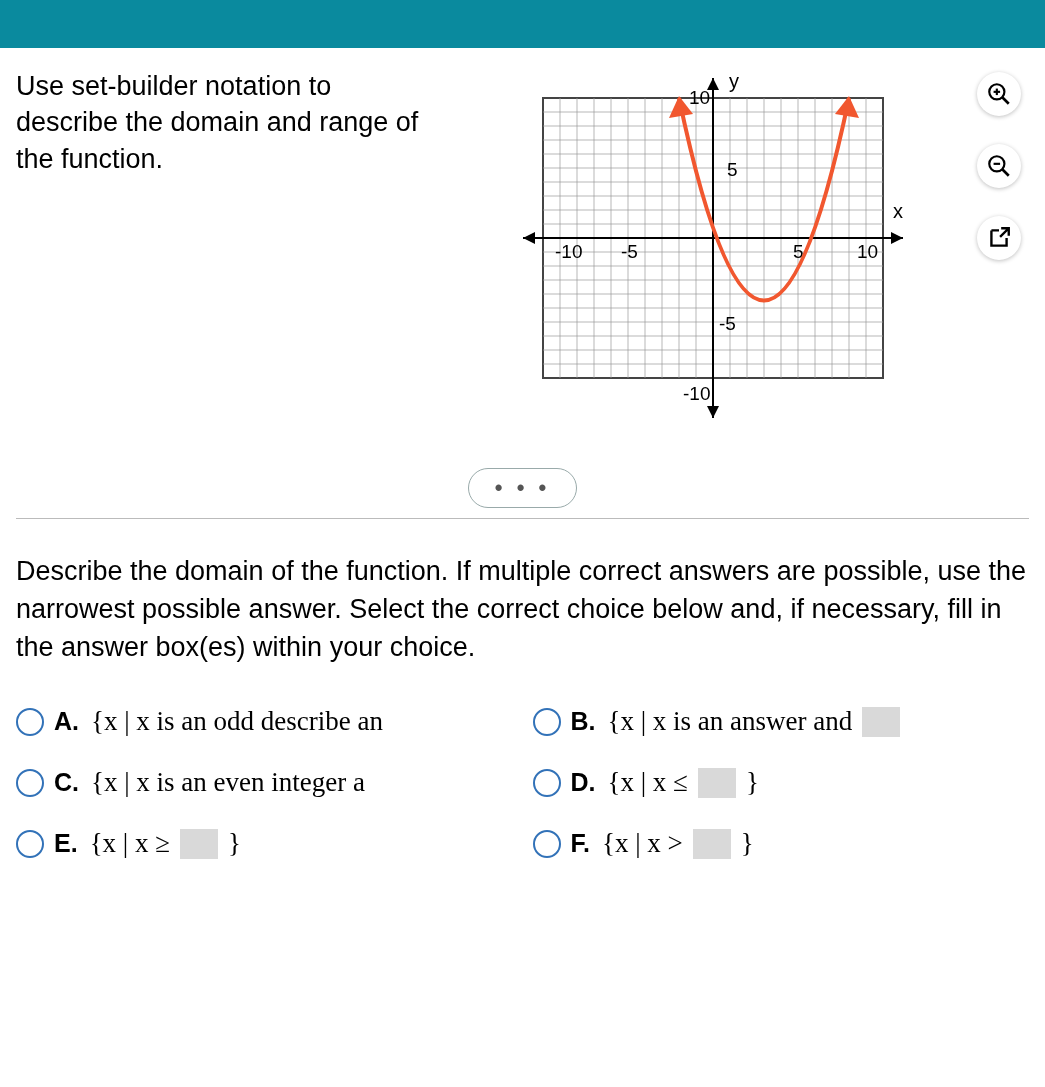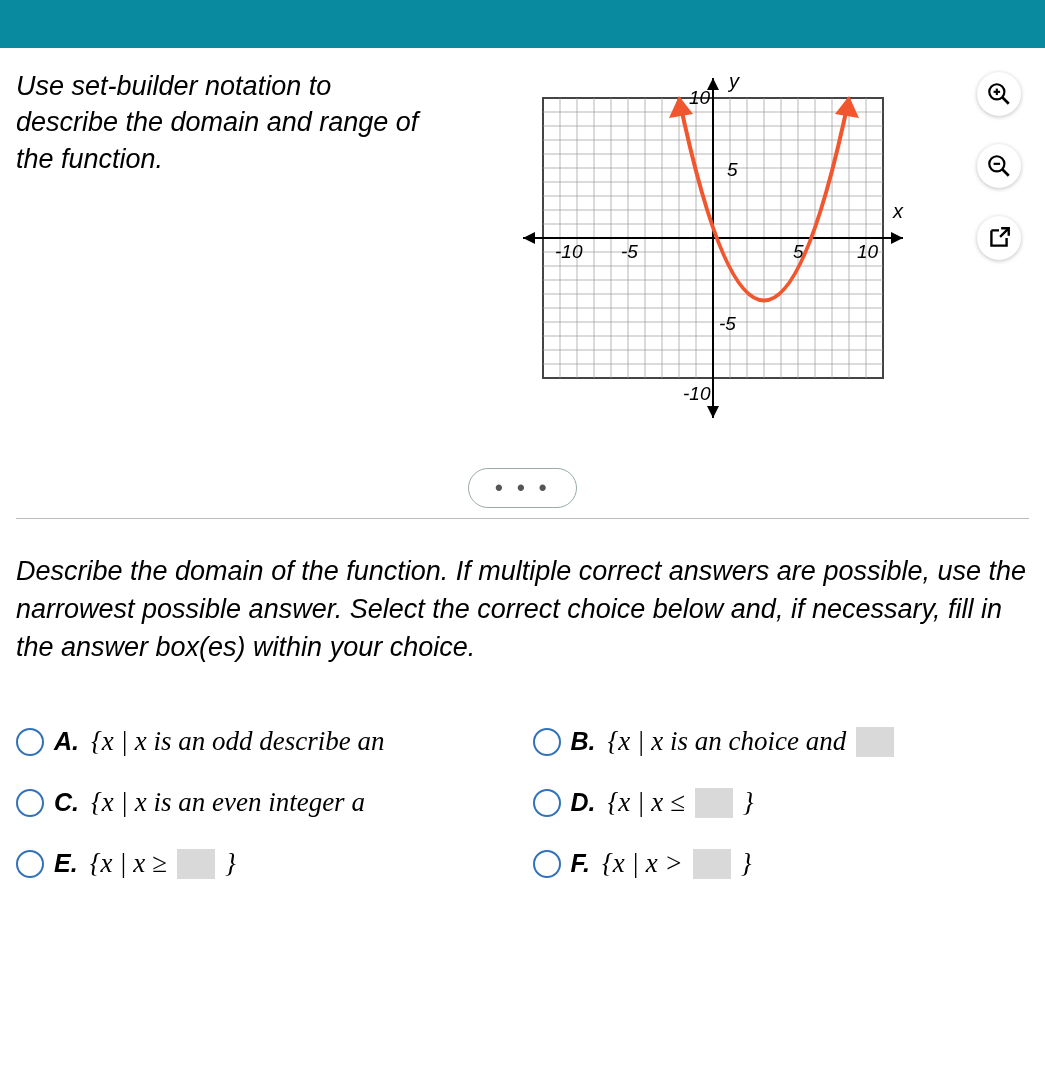--- a/index.html
+++ b/index.html
@@ -1,28 +1,28 @@
 <!DOCTYPE html>
 <html><head>
 <meta charset="utf-8">
 <style>
   * { box-sizing: border-box; margin: 0; padding: 0; }
   body { font-family: Arial, Helvetica, sans-serif; background: #fff; width: 1045px; }
   .top-bar { height: 48px; background: #0a8a9e; width: 100%; }
-  .content { padding: 20px 16px 30px 16px; font-style: italic; }
+  .content { padding: 20px 16px 30px 16px; }
   .upper { display: flex; gap: 20px; align-items: flex-start; }
   .prompt { flex: 0 0 420px; font-size: 27px; line-height: 1.35; color: #000; }
   .graph-wrap { flex: 1; display: flex; justify-content: center; }
   .icon-col { width: 60px; display: flex; flex-direction: column; align-items: center; gap: 28px; padding-top: 4px; }
   .icon-btn { width: 44px; height: 44px; border-radius: 50%; background: #fff; box-shadow: 0 1px 4px rgba(0,0,0,.25); display: flex; align-items: center; justify-content: center; color: #111; }
   .icon-btn svg { width: 26px; height: 26px; }
   .dots-row { display: flex; justify-content: center; margin: 30px 0 10px; }
   .dots-pill { border: 1px solid #9aa; border-radius: 999px; padding: 6px 26px; color: #555; font-size: 22px; letter-spacing: 4px; font-weight: bold; }
   .hr { border: none; border-top: 1px solid #bbb; margin: 4px 0 34px; }
-  .question { font-size: 27px; line-height: 1.4; color: #000; margin-bottom: 60px; }
+  .question { font-size: 27px; line-height: 1.4; color: #000; margin-bottom: 40px; }
   .choices { display: grid; grid-template-columns: 1fr 1fr; gap: 30px 20px; }
   .choice { display: flex; align-items: center; gap: 10px; font-size: 25px; white-space: nowrap; overflow: hidden; }
   .radio { width: 28px; height: 28px; border: 2px solid #3272b8; border-radius: 50%; flex: 0 0 28px; }
   .letter { font-weight: bold; margin-right: 2px; }
   .math { font-family: "Times New Roman", serif; font-size: 27px; }
   .fill { display: inline-block; width: 38px; height: 30px; background: #d9d9d9; vertical-align: -6px; }
 </style>
 </head>
 <body>
 
@@ -147,21 +147,21 @@
 
     <div class="choice">
       <span class="radio"></span>
       <span class="letter">A.</span>
       <span class="math">{x | x is an odd describe an</span>
     </div>
 
     <div class="choice">
       <span class="radio"></span>
       <span class="letter">B.</span>
-      <span class="math">{x | x is an choice and</span>
+      <span class="math">{x | x is an answer and</span>
       <span class="fill"></span>
     </div>
 
     <div class="choice">
       <span class="radio"></span>
       <span class="letter">C.</span>
       <span class="math">{x | x is an even integer a</span>
     </div>
 
     <div class="choice">

